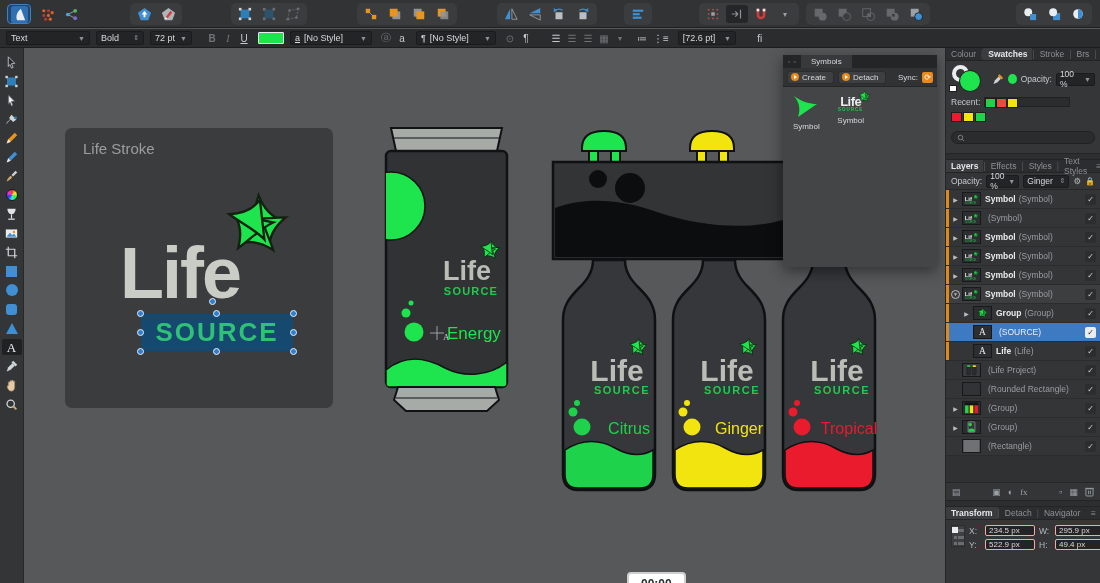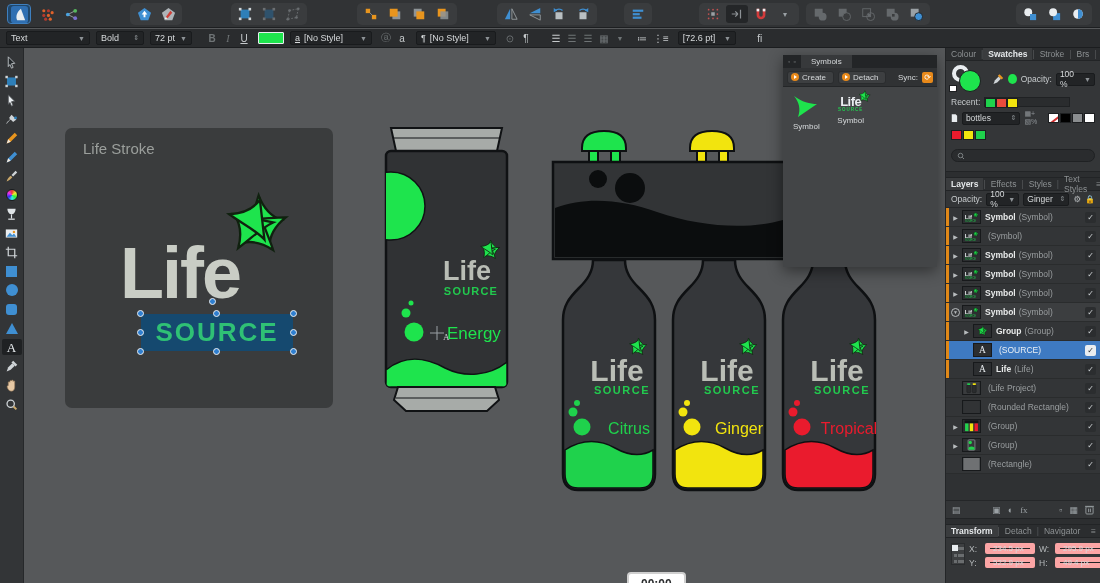--- a/index.html
+++ b/index.html
@@ -107,21 +107,21 @@
   .layer-row.selected .ltype { color:#eaf0f5; }
   .chk { margin-left:auto; width:11px; height:11px; background:#2b2d2f; border-radius:2px; color:#d0d4d6;
     font-size:8px; display:flex; align-items:center; justify-content:center; flex:none; }
   .layer-row.selected .chk { background:#e9edf0; color:#2b2d2f; }
   #layers-empty { height:26px; background:#2f3133; }
   #layers-bar { height:18px; background:#333537; border-top:1px solid #242628; display:flex;
     align-items:center; gap:7px; padding:0 6px; color:#9aa0a4; font-size:9px; }
   #layers-bar .grow { flex:1; }
   
   .tf-label { width:12px; color:#b4b8ba; }
-  .tf-input { width:50px; height:11px; background:#222426; border:5px solid #fca5a5; border-radius:2px;
+  .tf-input { width:50px; height:11px; background:#222426; border:1px solid #fca5a5; border-radius:2px;
     color:#d7dadc; font-size:8px; display:flex; align-items:center; padding:0 3px; }
   #anchor-grid { width:22px; height:22px; background:#3d3f41; border:1px solid #2a2c2e;
     display:grid; grid-template-columns:repeat(3,1fr); }
   #anchor-grid i { width:3px; height:3px; background:#6a6d6f; margin:auto; }
   #anchor-grid i.on { width:6px; height:6px; background:#e9edf0; }
   .shp { display:inline-block; }
   .gap-strip { height:7px; background:#2c2e30; border-top:1px solid #222426; border-bottom:1px solid #222426; }
 </style>
 </head>
 <body>
@@ -722,36 +722,20 @@
         </span>
     </div>
     <div class="row" style="height:14px">
       <span>Recent:</span>
       <span id="recent-chips" style="display:flex;width:86px;height:10px;background:#2a2c2e;border:1px solid #1f2123">
           <i class="chip" style="background: rgb(31, 210, 76);"></i>
           <i class="chip" style="background: rgb(234, 75, 60);"></i>
           <i class="chip" style="background: rgb(242, 228, 14);"></i>
         </span>
     </div>
-    <div class="row" style="height:18px">
-      <svg width="9" height="11" viewBox="0 0 9 11">
-        <path d="M1,0 L6,0 L8,2 L8,10 L1,10 Z" fill="#e9edf0"></path>
-        </svg>
-      <span class="mini-select" style="width:74px">
-        <span>bottles</span>
-          <span class="arrow">⇕</span>
-        </span>
-      <span style="color:#8d9296;font-size:7px">▦+ ▧%</span>
-      <span id="base-chips" style="display:flex;gap:1px;margin-left:auto">
-          <i class="chip none"></i>
-          <i class="chip" style="background: rgb(0, 0, 0);"></i>
-          <i class="chip" style="background: rgb(138, 141, 143);"></i>
-          <i class="chip" style="background: rgb(255, 255, 255);"></i>
-        </span>
-    </div>
     <div class="row" style="height:16px">
       <span id="doc-chips" style="display:flex;gap:1px">
           <i class="chip" style="background: rgb(234, 27, 45);"></i>
           <i class="chip" style="background: rgb(242, 228, 14);"></i>
           <i class="chip" style="background: rgb(31, 210, 76);"></i>
         </span>
     </div>
     <div id="search-box">
       <svg width="8" height="8" viewBox="0 0 16 16">
         <circle cx="7" cy="7" r="4.5" fill="none" stroke="#7d8284" stroke-width="2"></circle>

